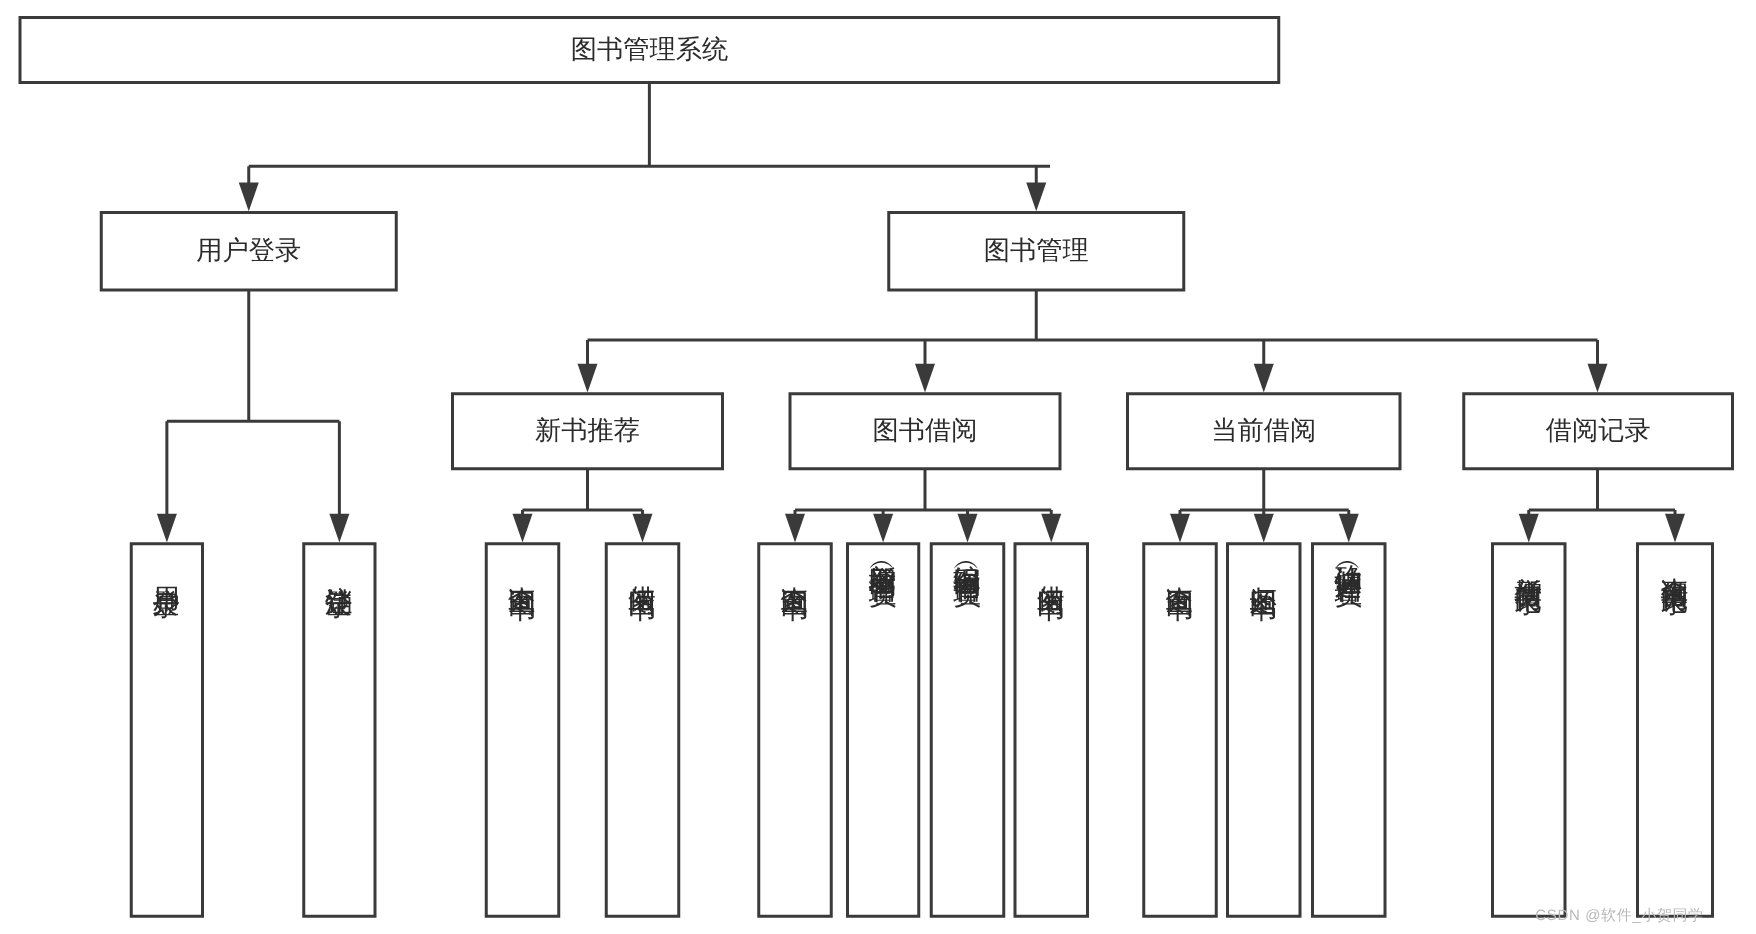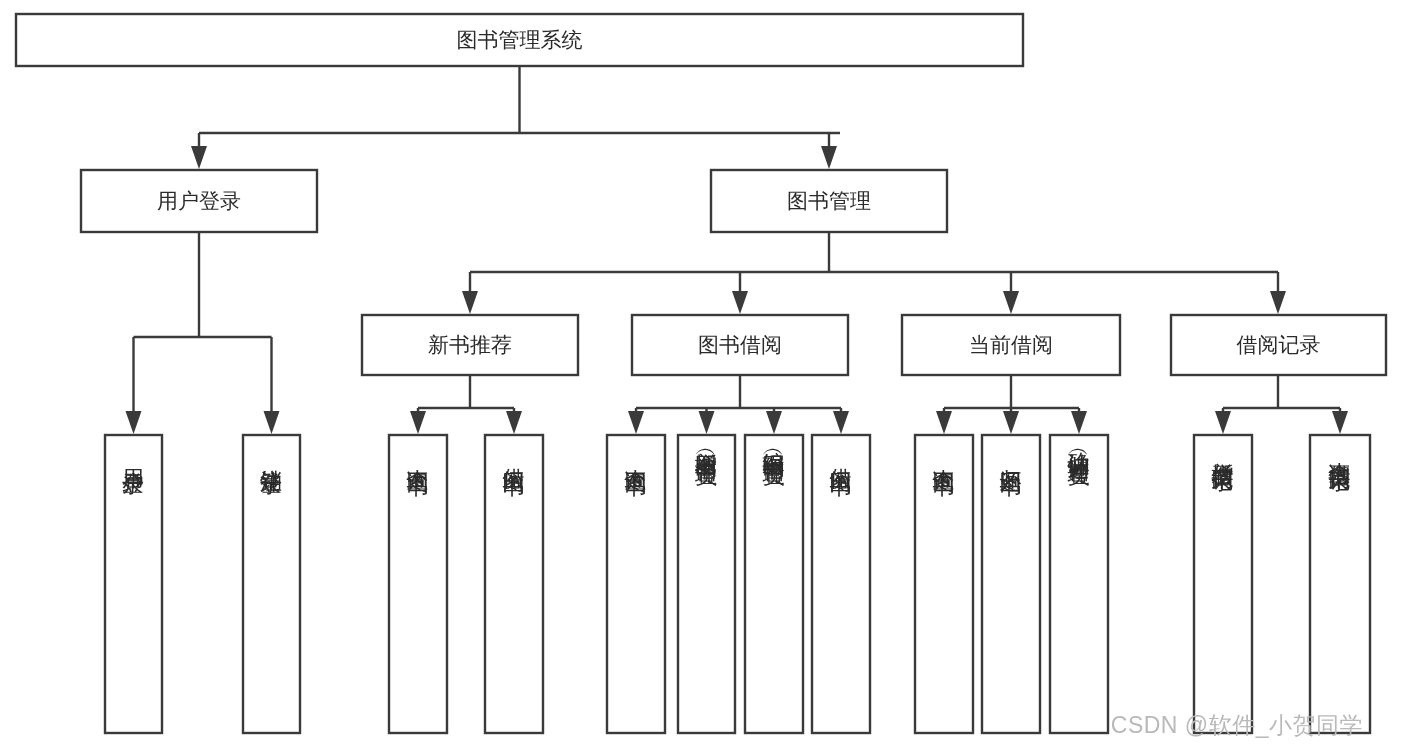--- a/index.html
+++ b/index.html
@@ -57,21 +57,21 @@
   }
   .arrowhead {
     fill: #3a3a3a;
     stroke: none;
   }
   .watermark {
     position: absolute;
     right: 8px;
     bottom: 6px;
     font-family: "Liberation Sans", "DejaVu Sans", sans-serif;
-    font-size: 23px;
+    font-size: 12px;
     color: #b9b9b9;
     letter-spacing: 0.5px;
     white-space: nowrap;
     pointer-events: none;
   }
 </style>
 </head>
 <body>
 
 <div id="diagram-root">

